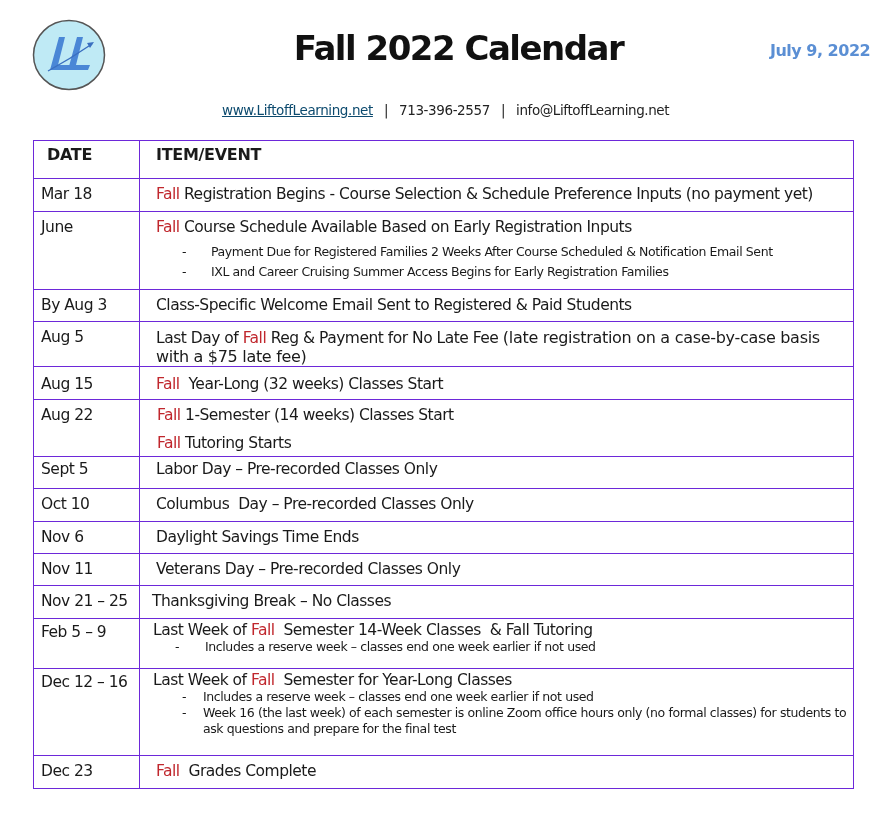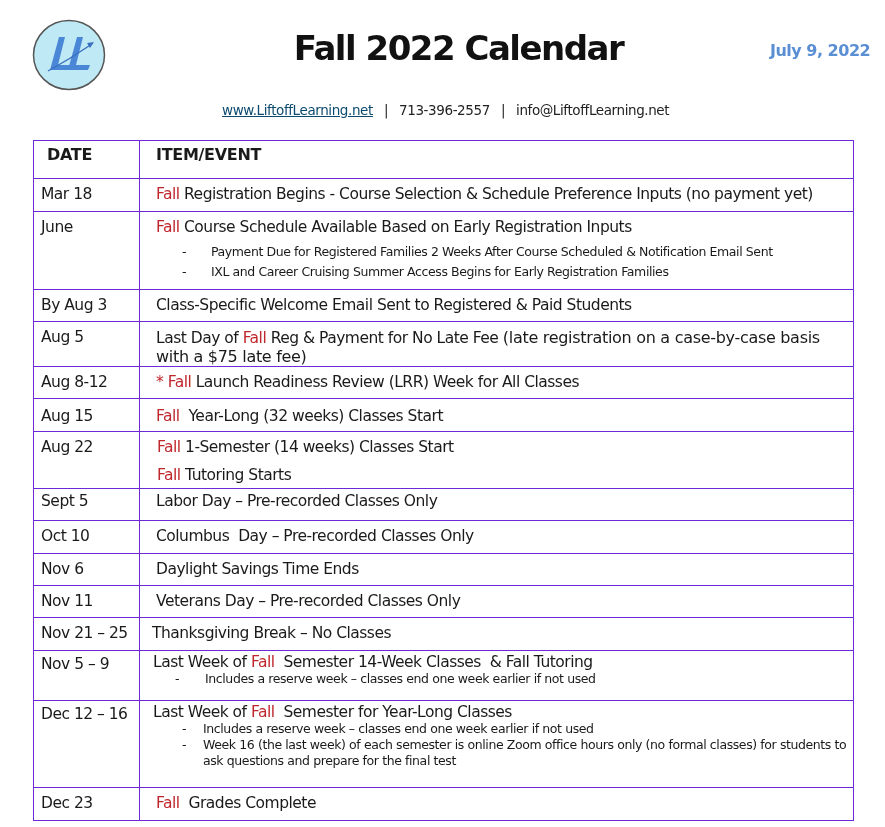--- a/index.html
+++ b/index.html
@@ -78,24 +78,20 @@
   <tr style="height:32px">
     <td class="c1">By Aug 3</td>
     <td class="c2">Class-Specific Welcome Email Sent to Registered &amp; Paid Students</td>
   </tr>
 
   <tr style="height:32px">
     <td class="c1">Aug 5</td>
     <td class="c2"><span>Last Day of </span><span class="fall">Fall</span><span> Reg &amp; Payment for No Late Fee </span><span class="small">(late registration on a case-by-case basis with a $75 late fee)</span></td>
   </tr>
 
-  <tr style="height:32px">
-    <td class="c1">Aug 8-12</td>
-    <td class="c2"><span class="fall">* Fall</span><span> Launch Readiness Review (LRR) Week for All Classes</span></td>
-  </tr>
 
   <tr style="height:33px">
     <td class="c1" style="padding-top:8px">Aug 15</td>
     <td class="c2" style="padding-top:8px;white-space:pre"><span class="fall">Fall</span><span>  Year-Long (32 weeks) Classes Start</span></td>
   </tr>
 
   <tr style="height:57px">
     <td class="c1">Aug 22</td>
     <td class="c2" style="padding-left:17px">
       <div><span class="fall">Fall</span><span> 1-Semester (14 weeks) Classes Start</span></div>
@@ -122,21 +118,21 @@
     <td class="c1">Nov 11</td>
     <td class="c2">Veterans Day – Pre-recorded Classes Only</td>
   </tr>
 
   <tr style="height:33px">
     <td class="c1">Nov 21 – 25</td>
     <td class="c2" style="padding-left:12px">Thanksgiving Break – No Classes</td>
   </tr>
 
   <tr style="height:50px">
-    <td class="c1" style="padding-top:4px">Nov 5 – 9</td>
+    <td class="c1" style="padding-top:4px">Feb 5 – 9</td>
     <td class="c2" style="padding-left:13px;padding-top:2px">
       <div style="white-space:pre"><span>Last Week of </span><span class="fall">Fall</span><span>  Semester 14-Week Classes  &amp; Fall Tutoring</span></div>
       <div class="bul2" style="padding-left:52px"><span class="dash" style="left:22px">-</span><span>Includes a reserve week – classes end one week earlier if not used</span></div>
     </td>
   </tr>
 
   <tr style="height:87px">
     <td class="c1" style="padding-top:4px">Dec 12 – 16</td>
     <td class="c2" style="padding-left:13px;padding-top:2px;padding-right:3px">
       <div style="white-space:pre"><span>Last Week of </span><span class="fall">Fall</span><span>  Semester for Year-Long Classes</span></div>

